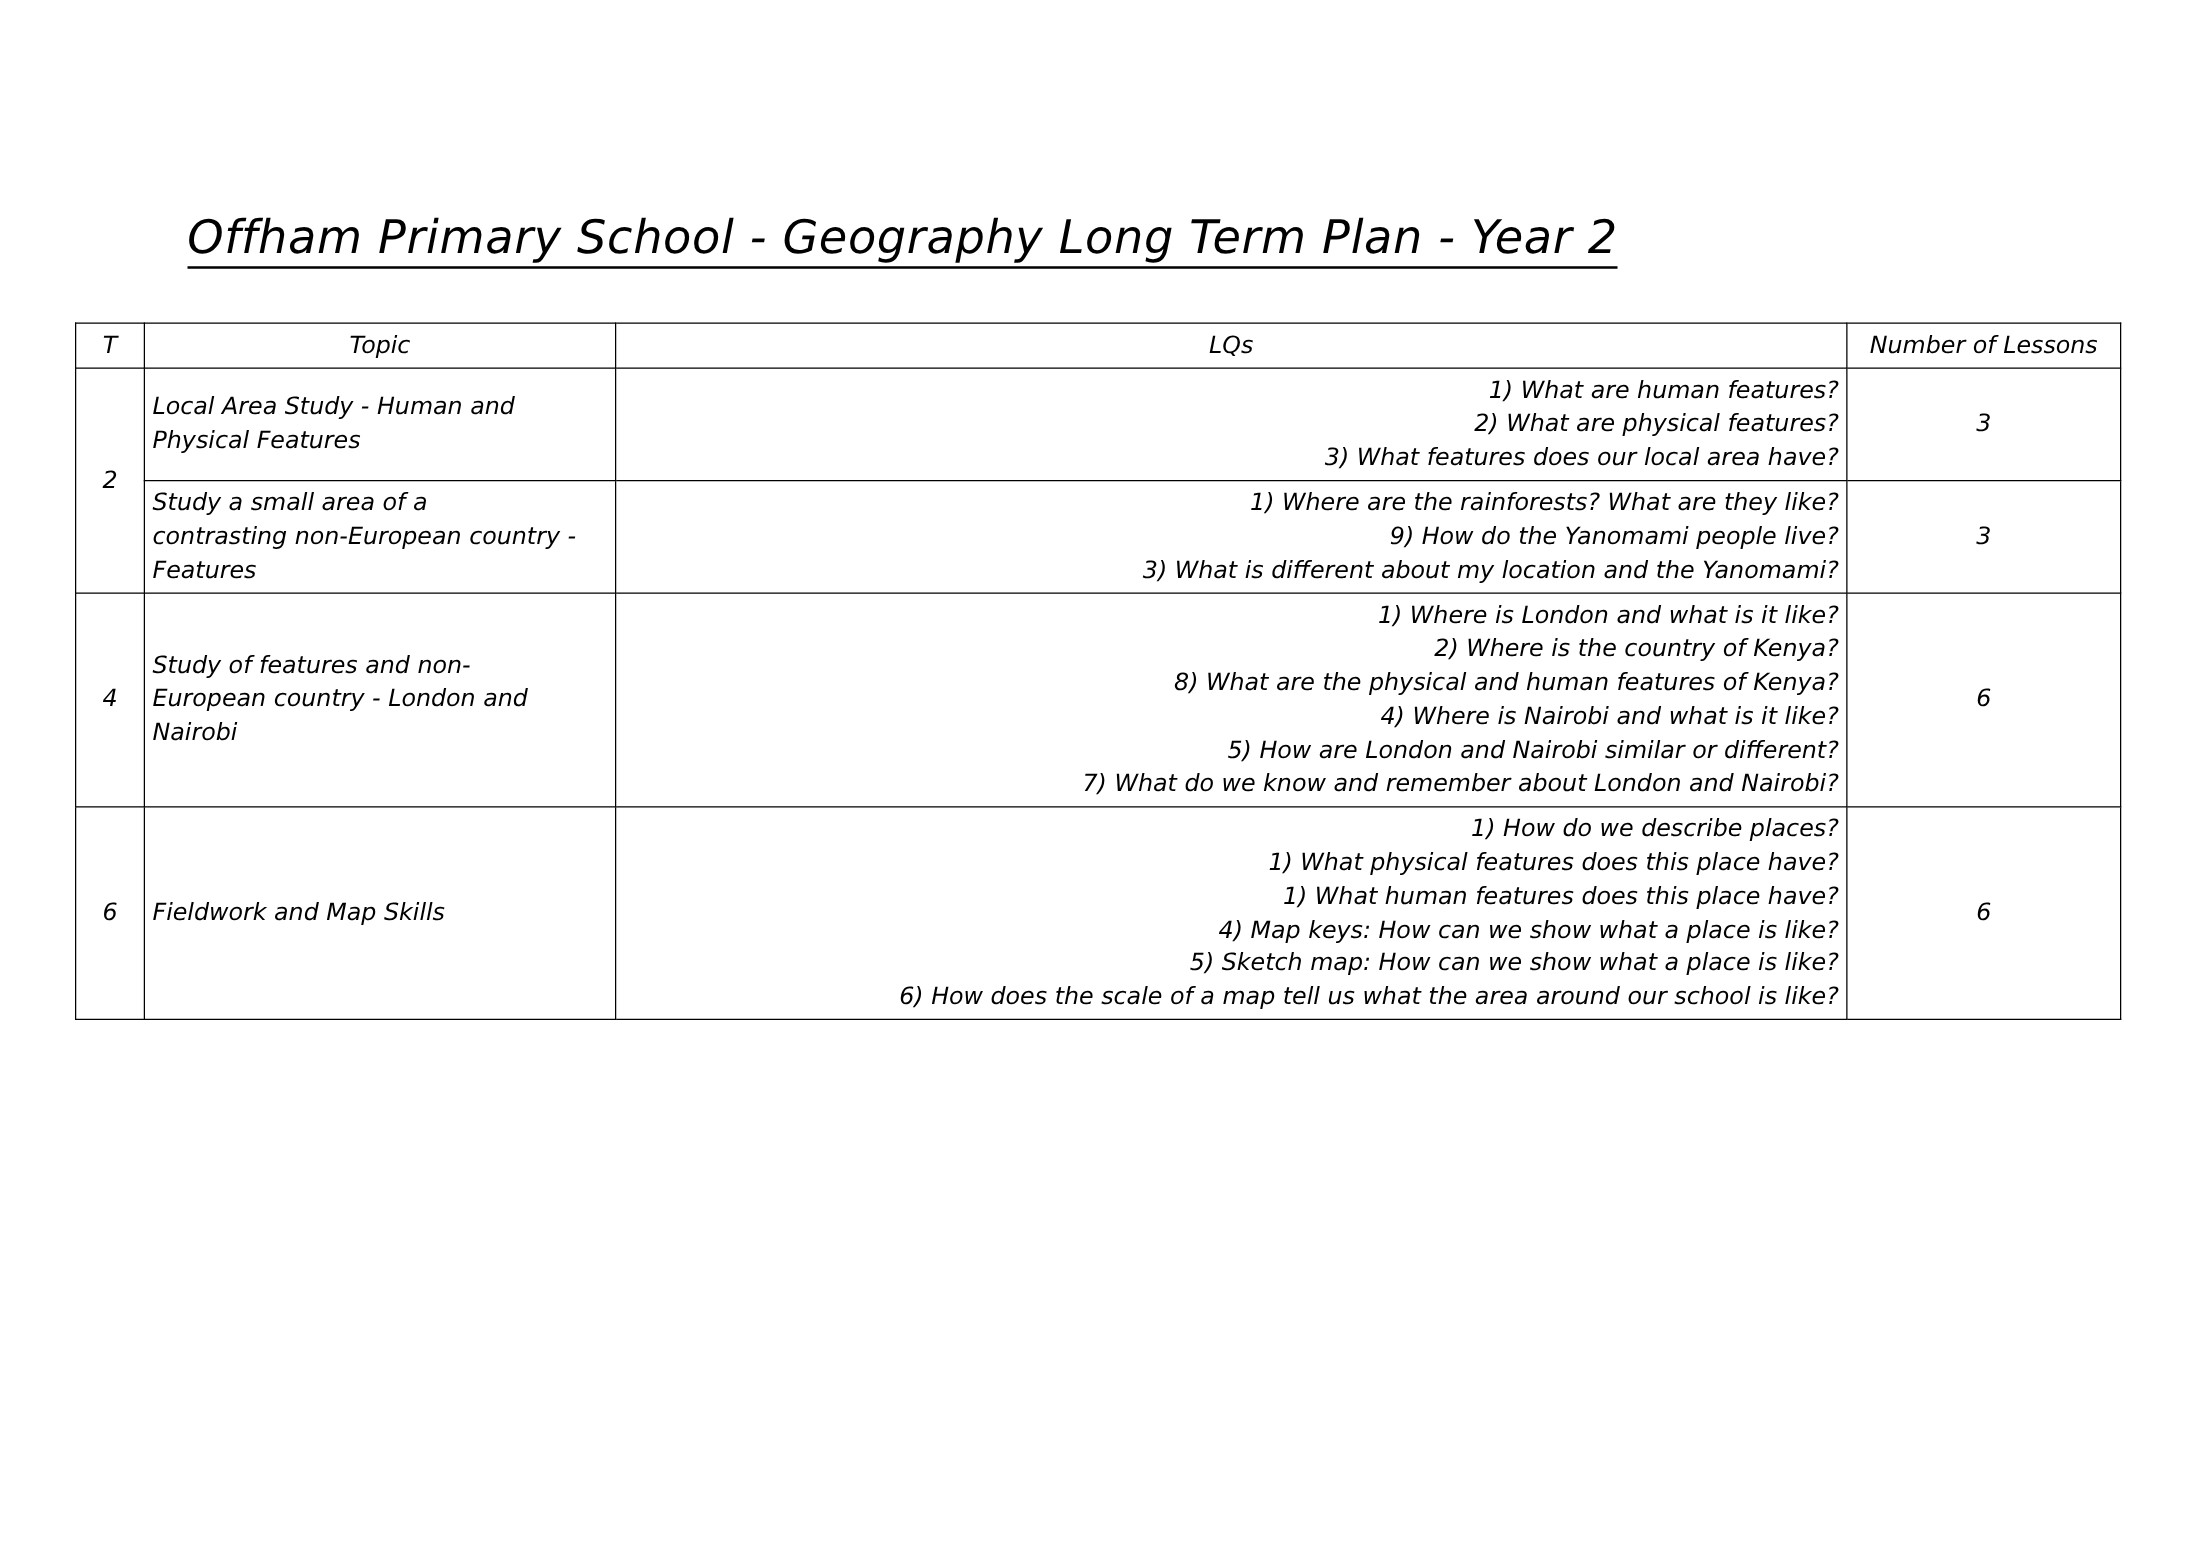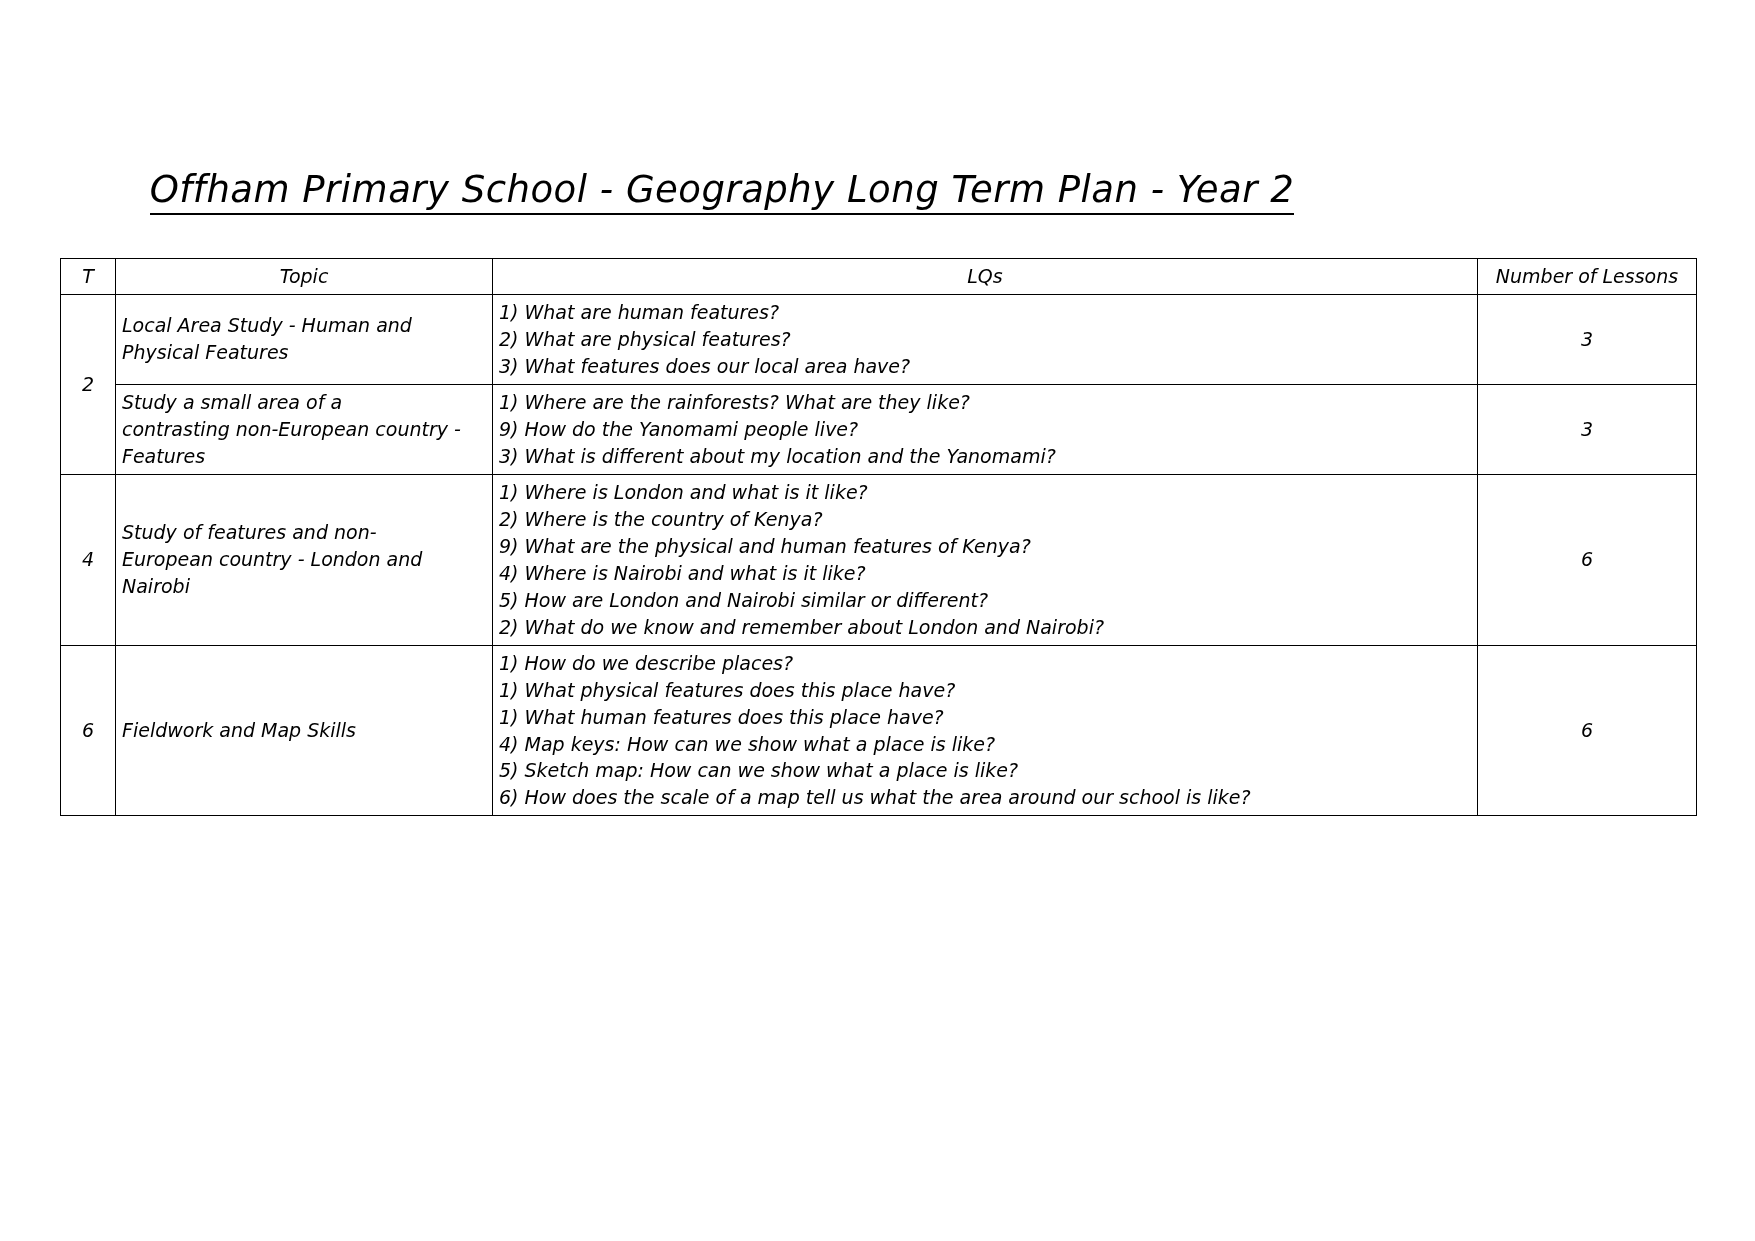--- a/index.html
+++ b/index.html
@@ -65,21 +65,21 @@
   col.c-lqs { width: 985px; }
   col.c-num { width: 219px; }
 
   td.term {
     text-align: center;
     font-size: 21px;
   }
   td.topic {
   }
   td.lqs {
-    text-align: left;
+    text-align: right;
   }
   td.num {
     text-align: center;
     font-size: 21px;
   }
   .lq-line {
     display: block;
     white-space: nowrap;
   }
   .lq-line.wrap {
@@ -144,24 +144,24 @@
       <tr>
         <td class="term">4</td>
         <td class="topic">
           <span class="topic-line">Study of features and non-</span>
           <span class="topic-line">European country - London and</span>
           <span class="topic-line">Nairobi</span>
         </td>
         <td class="lqs">
           <span class="lq-line">1)  Where is London and what is it like?</span>
           <span class="lq-line">2) Where is the country of Kenya?</span>
-          <span class="lq-line">9) What are the physical and human features of Kenya?</span>
+          <span class="lq-line">8) What are the physical and human features of Kenya?</span>
           <span class="lq-line">4) Where is Nairobi and what is it like?</span>
           <span class="lq-line">5) How are London and Nairobi similar or different?</span>
-          <span class="lq-line">2) What do we know and remember about London and Nairobi?</span>
+          <span class="lq-line">7) What do we know and remember about London and Nairobi?</span>
         </td>
         <td class="num">6</td>
       </tr>
 
       <tr>
         <td class="term">6</td>
         <td class="topic">
           <span class="topic-line">Fieldwork and Map Skills</span>
         </td>
         <td class="lqs">

